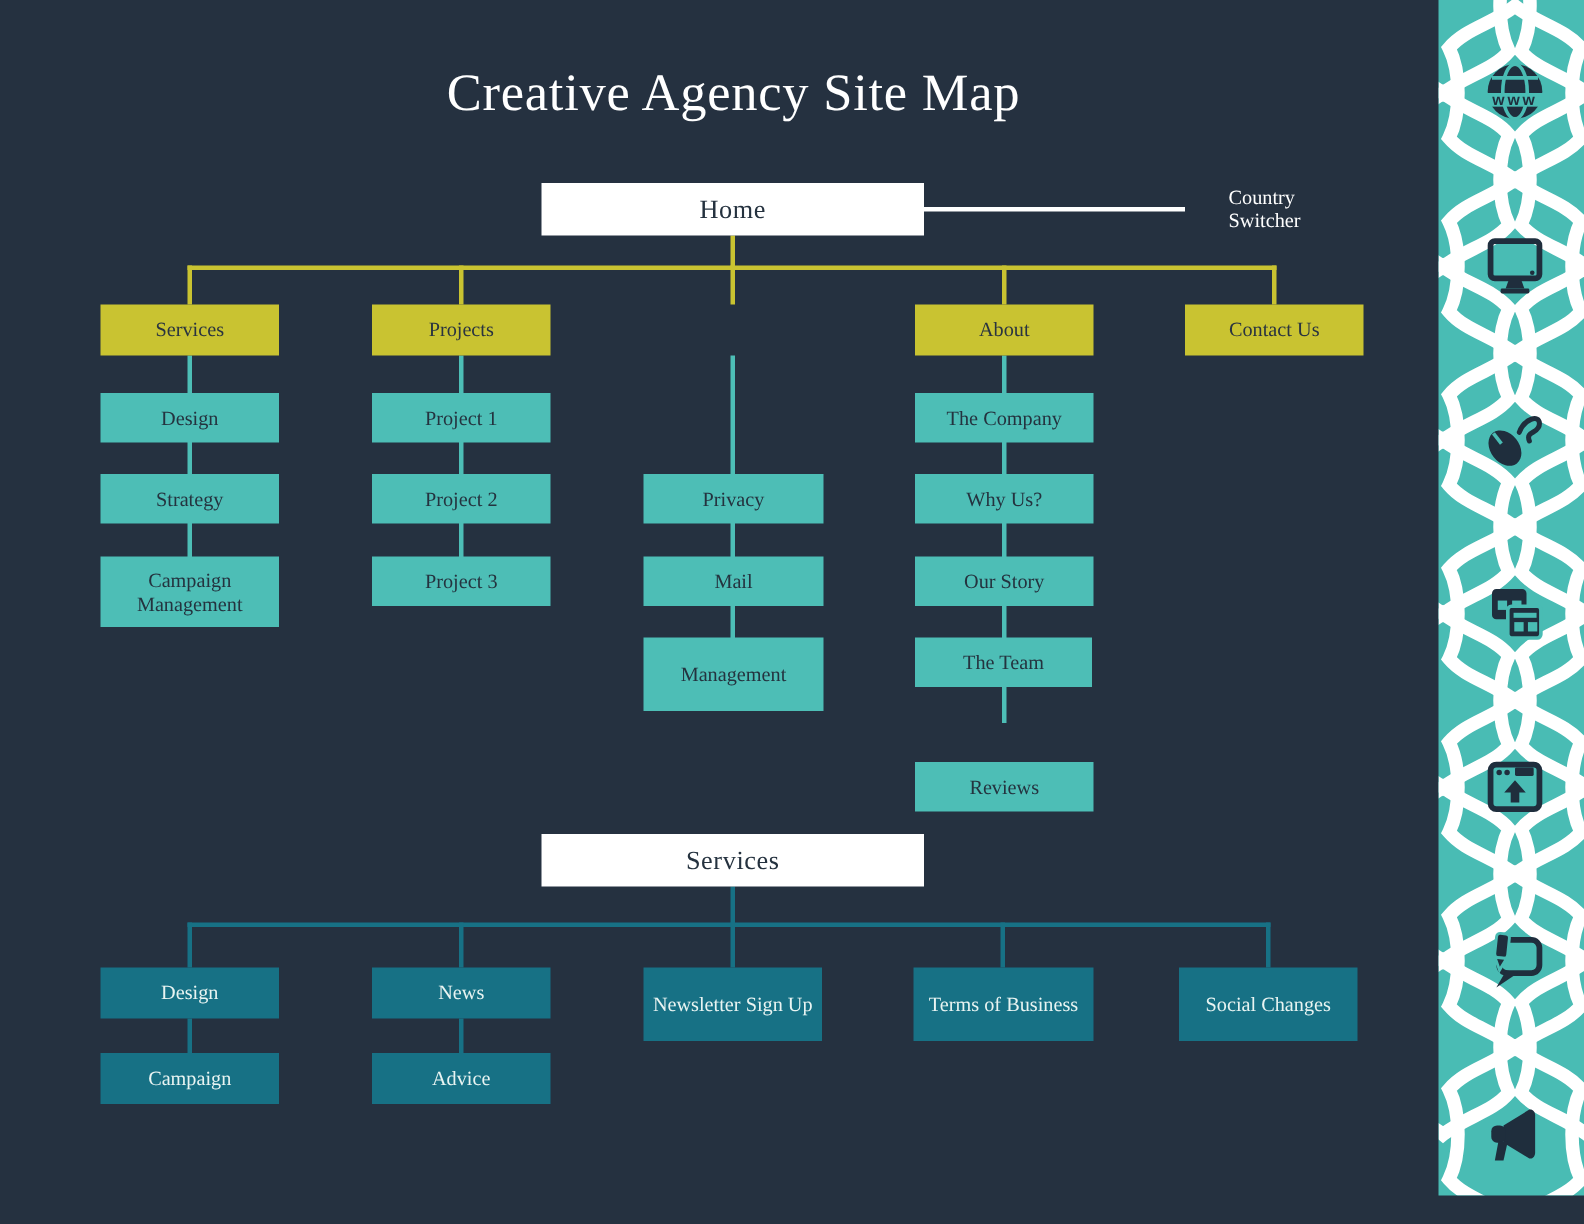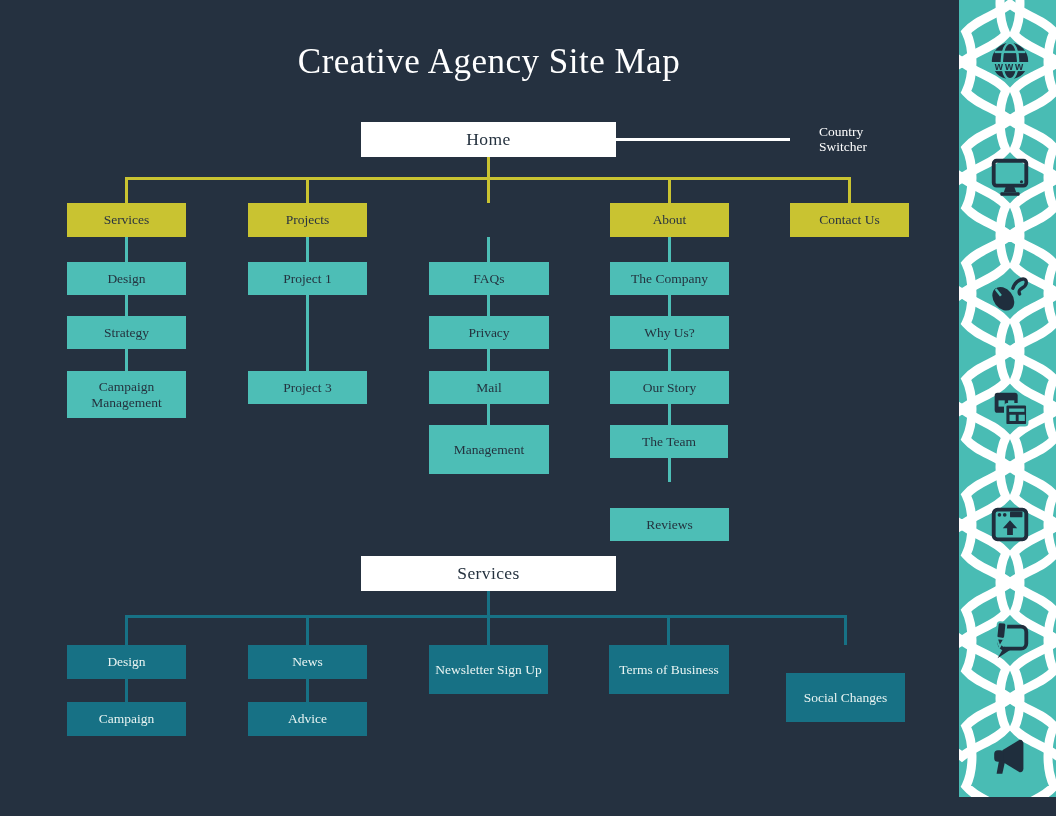--- a/index.html
+++ b/index.html
@@ -68,23 +68,23 @@
   <div class="box ybox" style="left:67px;top:203px;width:119px;height:34px;">Services</div>
   <div class="box ybox" style="left:248px;top:203px;width:119px;height:34px;">Projects</div>
   <div class="box ybox" style="left:610px;top:203px;width:119px;height:34px;">About</div>
   <div class="box ybox" style="left:790px;top:203px;width:119px;height:34px;">Contact Us</div>
 
   <div class="box tbox" style="left:67px;top:262px;width:119px;height:33px;">Design</div>
   <div class="box tbox" style="left:67px;top:316px;width:119px;height:33px;">Strategy</div>
   <div class="box tbox" style="left:67px;top:371px;width:119px;height:47px;">Campaign Management</div>
 
   <div class="box tbox" style="left:248px;top:262px;width:119px;height:33px;">Project 1</div>
+  <div class="box tbox" style="left:248px;top:316px;width:119px;height:33px;">Project 2</div>
   <div class="box tbox" style="left:248px;top:371px;width:119px;height:33px;">Project 3</div>
 
-  <div class="box tbox" style="left:429px;top:262px;width:120px;height:33px;">FAQs</div>
   <div class="box tbox" style="left:429px;top:316px;width:120px;height:33px;">Privacy</div>
   <div class="box tbox" style="left:429px;top:371px;width:120px;height:33px;">Mail</div>
   <div class="box tbox" style="left:429px;top:425px;width:120px;height:49px;">Management</div>
 
   <div class="box tbox" style="left:610px;top:262px;width:119px;height:33px;">The Company</div>
   <div class="box tbox" style="left:610px;top:316px;width:119px;height:33px;">Why Us?</div>
   <div class="box tbox" style="left:610px;top:371px;width:119px;height:33px;">Our Story</div>
   <div class="box tbox" style="left:610px;top:425px;width:118px;height:33px;">The Team</div>
   <div class="box tbox" style="left:610px;top:480px;width:119px;height:33px;margin-top:28px;">Reviews</div>
 
@@ -97,21 +97,21 @@
   <div class="line dline" style="left:487px;top:615px;width:3px;height:30px;"></div>
   <div class="line dline" style="left:667px;top:615px;width:3px;height:30px;"></div>
   <div class="line dline" style="left:844px;top:615px;width:3px;height:30px;"></div>
   <div class="line dline" style="left:125px;top:679px;width:3px;height:23px;"></div>
   <div class="line dline" style="left:306px;top:679px;width:3px;height:23px;"></div>
 
   <div class="box dbox" style="left:67px;top:645px;width:119px;height:34px;">Design</div>
   <div class="box dbox" style="left:248px;top:645px;width:119px;height:34px;">News</div>
   <div class="box dbox" style="left:429px;top:645px;width:119px;height:49px;">Newsletter Sign Up</div>
   <div class="box dbox" style="left:609px;top:645px;width:120px;height:49px;">Terms of Business</div>
-  <div class="box dbox" style="left:786px;top:645px;width:119px;height:49px;margin-top:28px;">Social Changes</div>
+  <div class="box dbox" style="left:786px;top:645px;width:119px;height:49px;">Social Changes</div>
 
   <div class="box dbox" style="left:67px;top:702px;width:119px;height:34px;">Campaign</div>
   <div class="box dbox" style="left:248px;top:702px;width:119px;height:34px;">Advice</div>
 
   <div class="sidebar">
     <svg class="pattern" width="97" height="797" viewBox="0 0 97 797">
       <defs>
         <path id="lantern" d="M0,-58 C15,-46 33,-43 44,-30 C36,-14 36,14 44,30 C33,43 15,46 0,58 C-15,46 -33,43 -44,30 C-36,14 -36,-14 -44,-30 C-33,-43 -15,-46 0,-58 Z" fill="none" stroke="#ffffff" stroke-width="9"></path>
       </defs>
       <use href="#lantern" x="51" y="62"></use>

